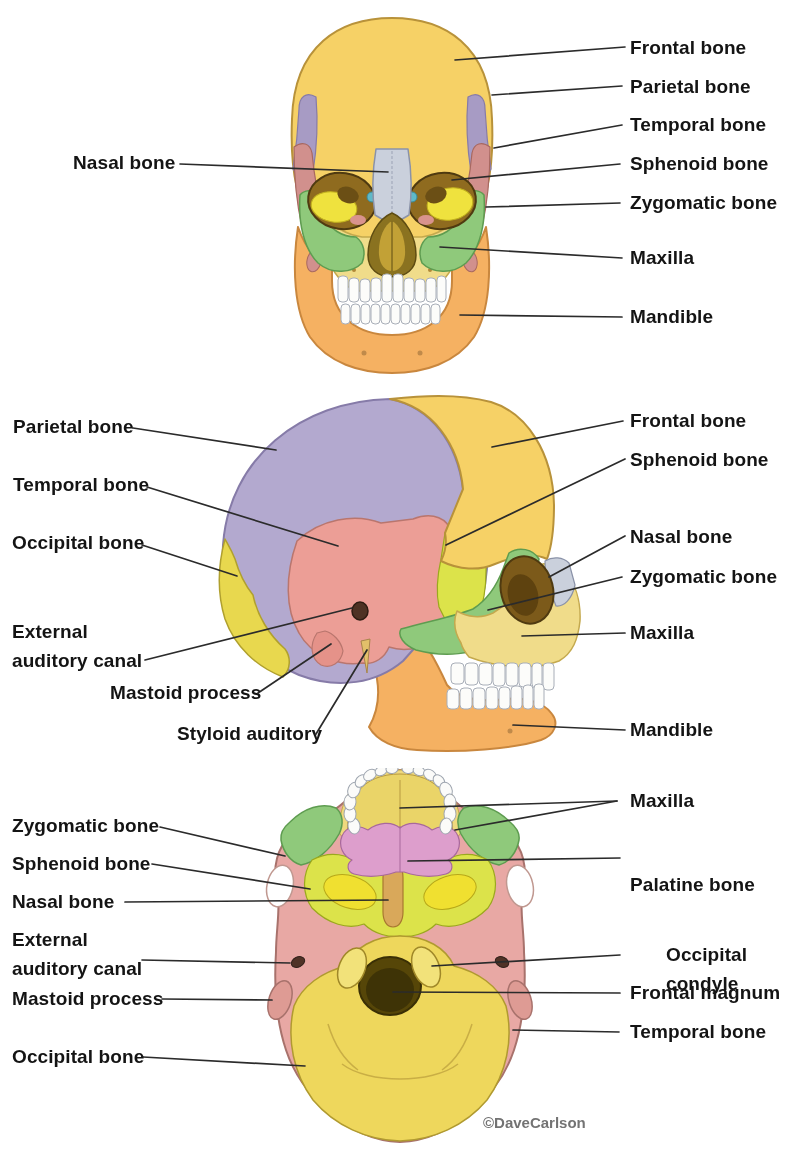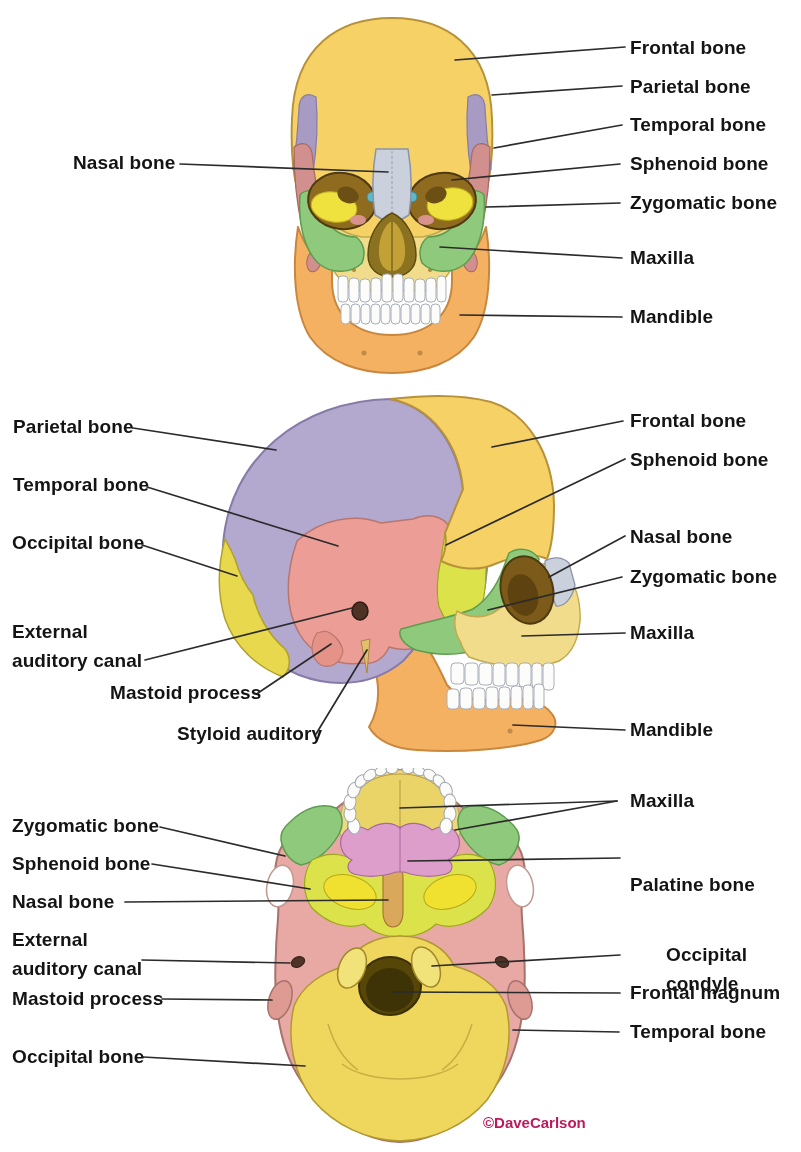--- a/index.html
+++ b/index.html
@@ -8,21 +8,21 @@
     font-family:"Liberation Sans", sans-serif;overflow:hidden;
   }
   svg.skull{position:absolute;z-index:1;}
   svg.overlay{position:absolute;left:0;top:0;z-index:5;pointer-events:none;}
   #labels{position:absolute;left:0;top:0;width:801px;height:1104px;z-index:6;font-weight:bold;}
   .label{
     position:absolute;font-size:19px;line-height:29px;color:#141414;
     white-space:pre-line;letter-spacing:0.1px;
   }
   .credit{
-    position:absolute;font-size:15px;font-weight:bold;color:#be185d;z-index:6;
+    position:absolute;font-size:15px;font-weight:bold;color:#737373;z-index:6;
   }
   .overlay line{stroke:#2b2b2b;stroke-width:1.7;stroke-linecap:round;}
 </style>
 </head>
 <body>
 
 <div class="canvas">
 
   <svg class="skull" style="left:258px;top:15px" width="267" height="363" viewBox="0 0 267 363">
     <g stroke-linejoin="round">

